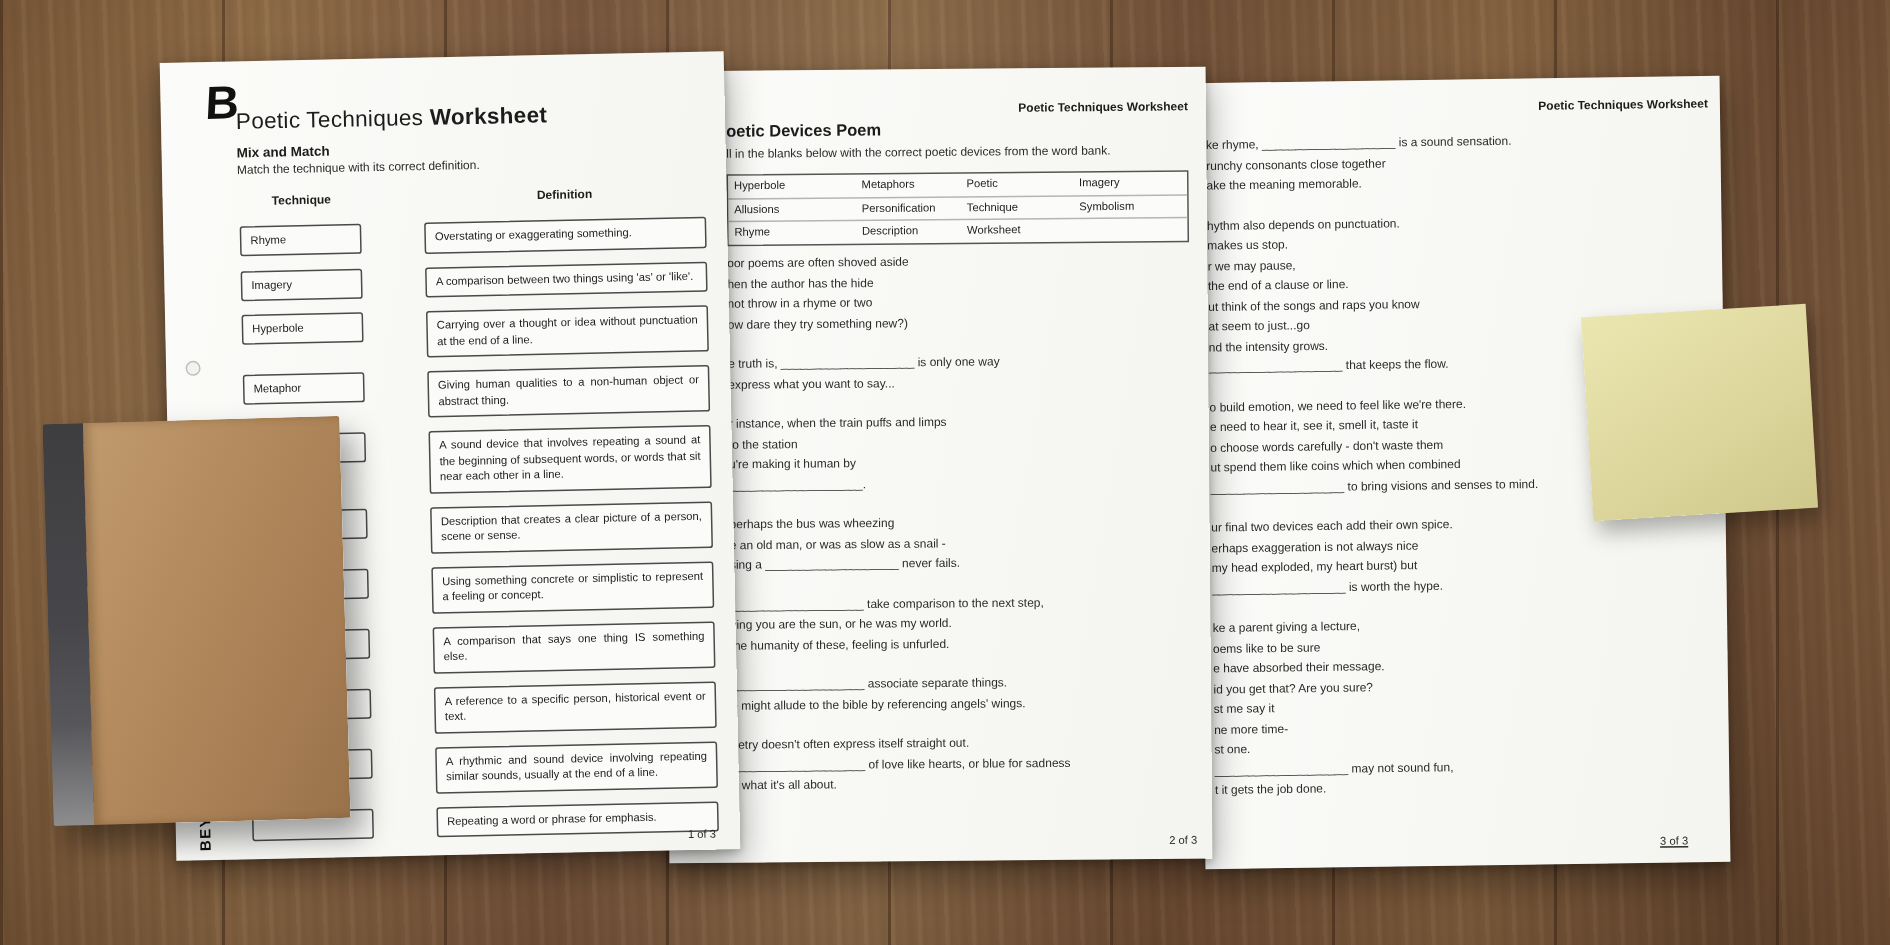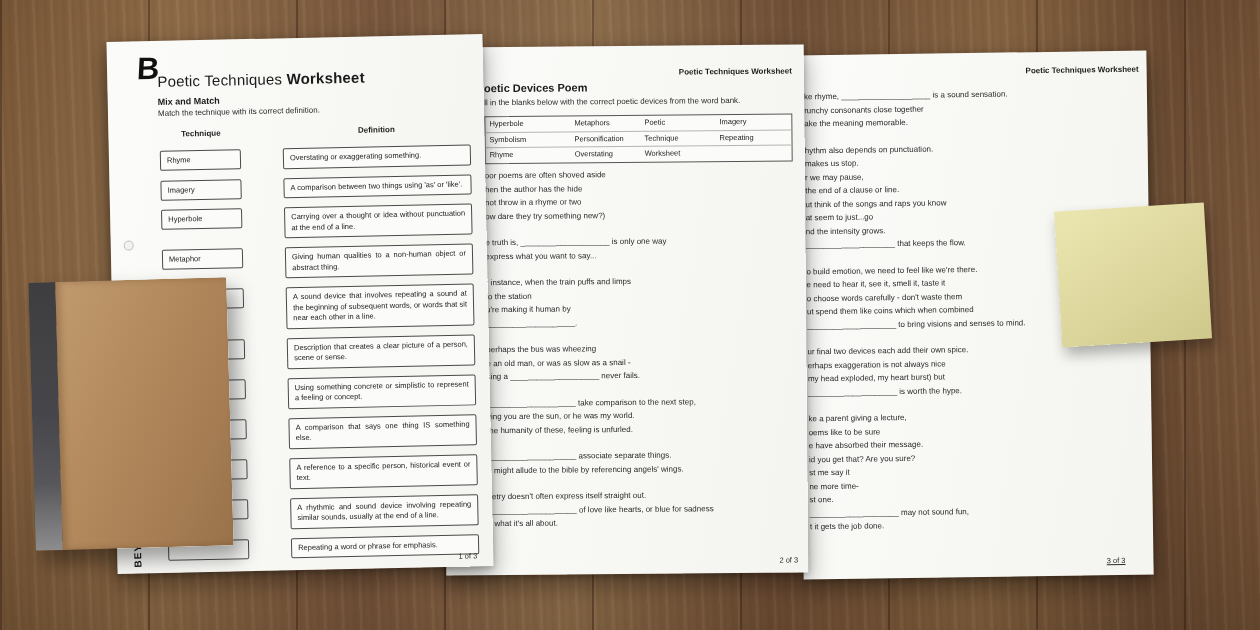--- a/index.html
+++ b/index.html
@@ -181,28 +181,28 @@
   <div class="p2-title">oetic Devices Poem</div>
   <div class="p2-instr">ll in the blanks below with the correct poetic devices from the word bank.</div>
   <div class="word-bank">
     <div class="wb-row">
       <span>Hyperbole</span>
       <span>Metaphors</span>
       <span>Poetic</span>
       <span>Imagery</span>
     </div>
     <div class="wb-row">
-      <span>Symbolism</span>
+      <span>Allusions</span>
       <span>Personification</span>
       <span>Technique</span>
-      <span>Repeating</span>
+      <span>Symbolism</span>
     </div>
     <div class="wb-row">
       <span>Rhyme</span>
-      <span>Overstating</span>
+      <span>Description</span>
       <span>Worksheet</span>
       <span></span>
     </div>
   </div>
   <div class="poem">
     <div class="stanza">
       <div class="poem-line">oor poems are often shoved aside</div>
       <div class="poem-line">hen the author has the hide</div>
       <div class="poem-line">not throw in a rhyme or two</div>
       <div class="poem-line">ow dare they try something new?)</div>

